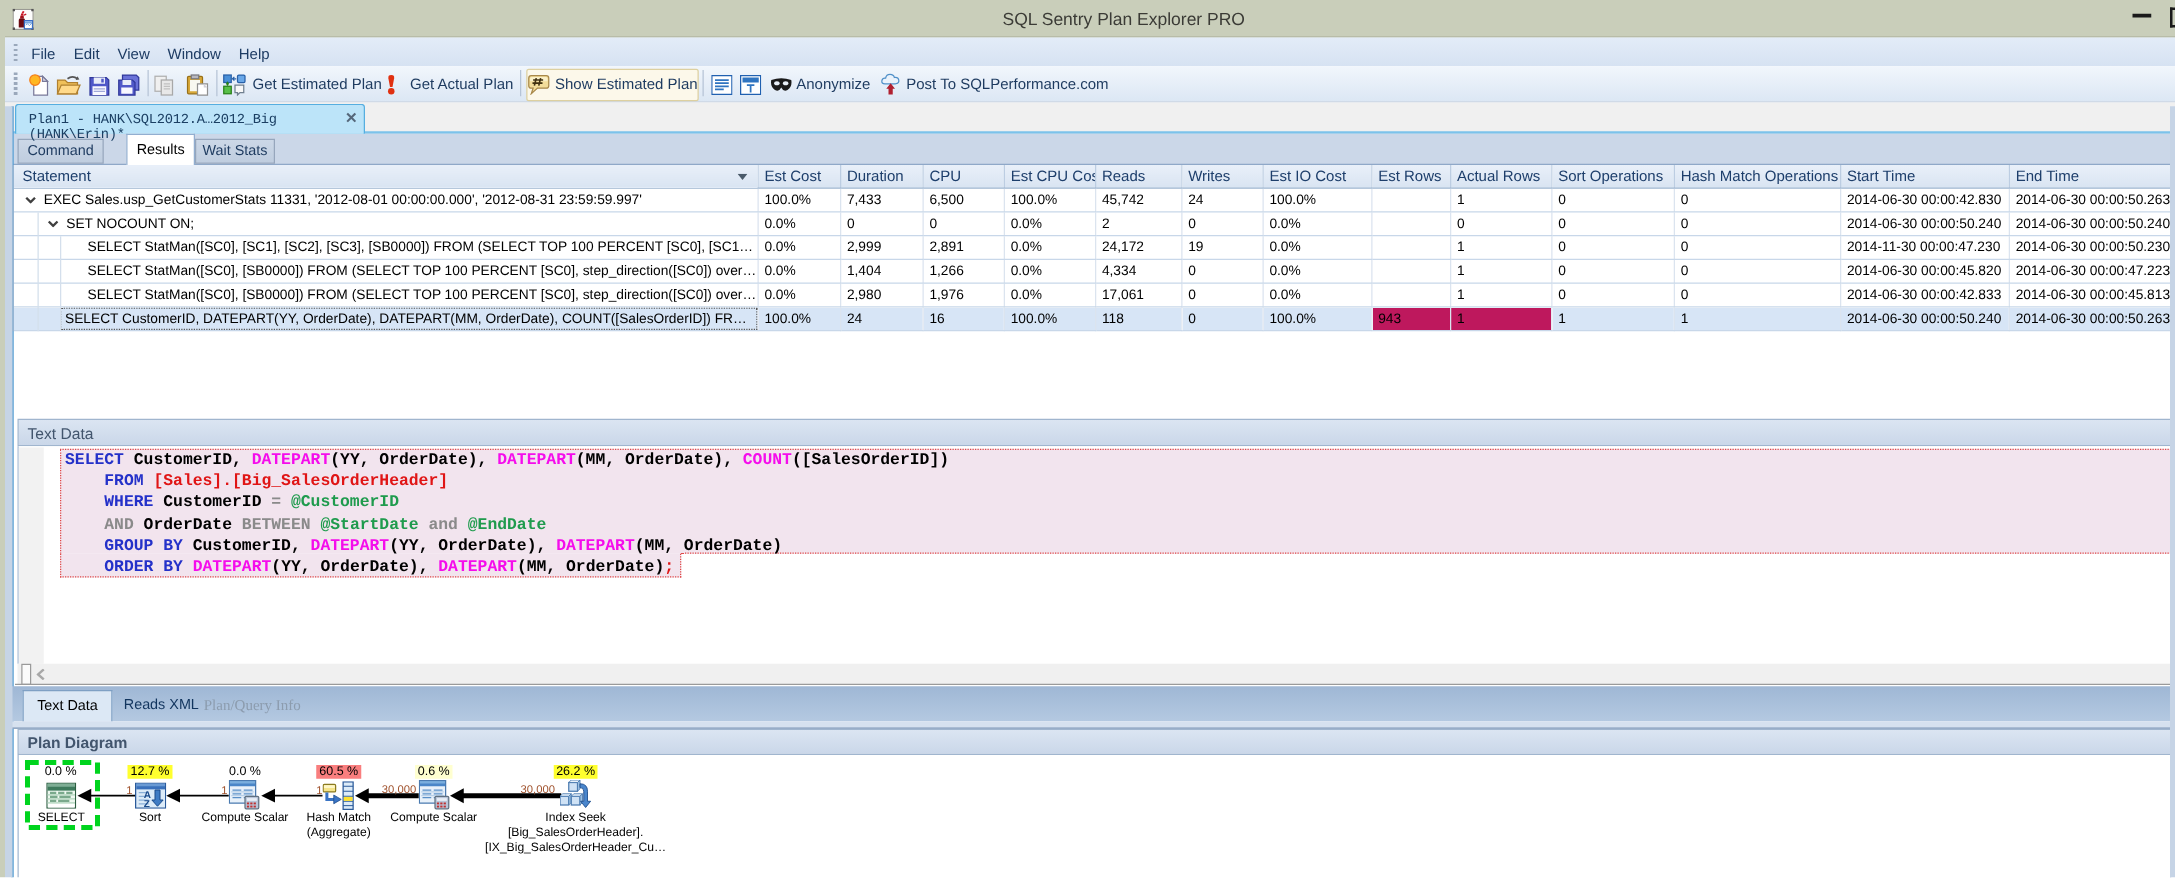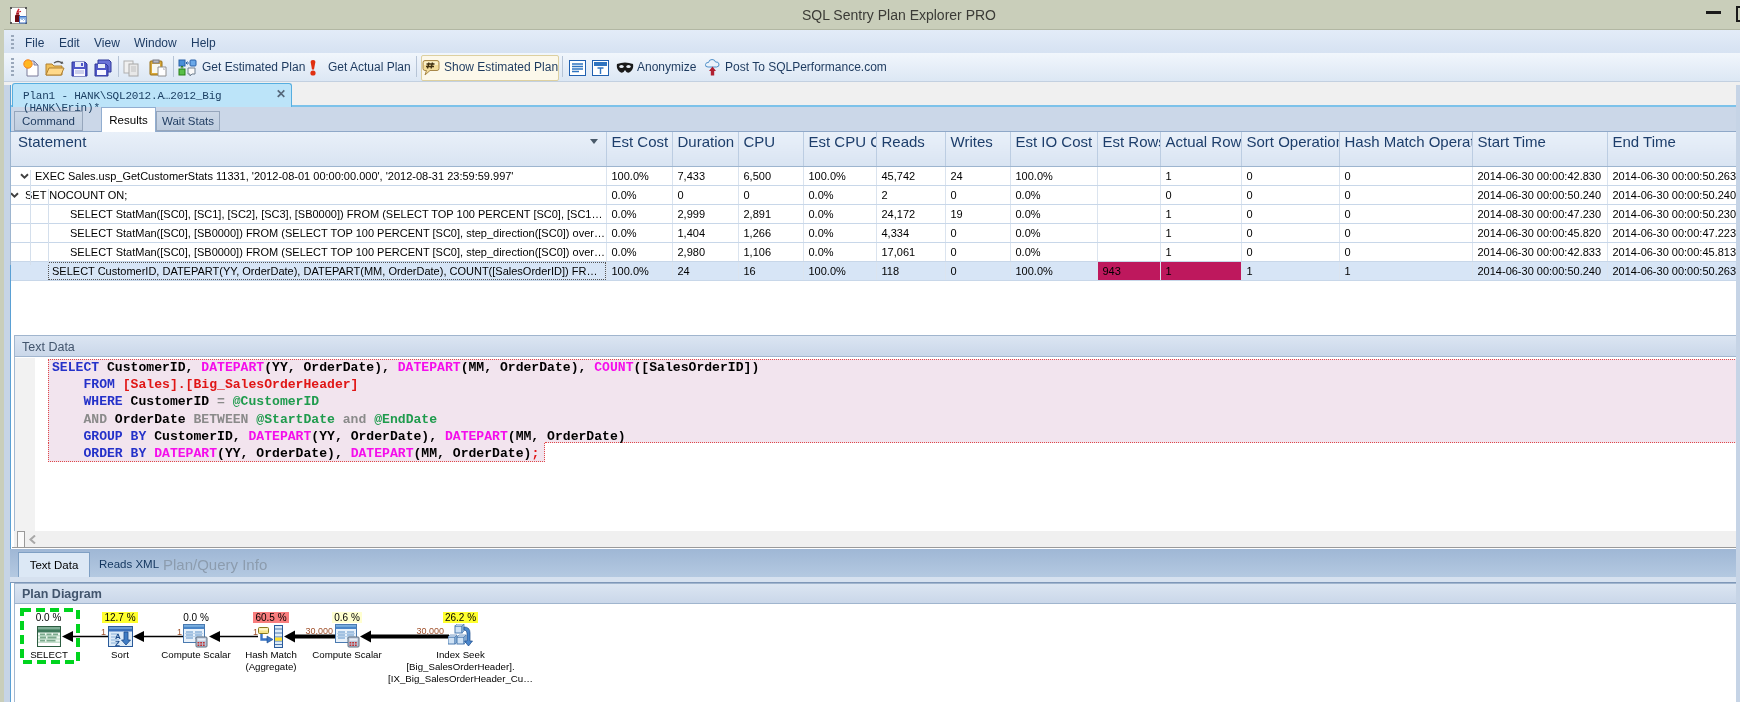--- a/index.html
+++ b/index.html
@@ -18,21 +18,21 @@
   #tabrow{left:4px;top:82px;width:1736px;height:25px;background:#f0f0f0;border-bottom:2px solid #7cc2ea;box-sizing:border-box;}
   #doctab{left:12px;top:83px;width:280px;height:24px;background:#bce4f9;border:1px solid #56aee0;border-bottom:none;border-radius:3px 3px 0 0;box-sizing:border-box;z-index:2;}
   #doctab span{position:absolute;left:10px;top:6px;font-size:11px;letter-spacing:-0.2px;color:#1b3f63;font-family:Liberation Mono, monospace;}
   
   #subtabrow{left:4px;top:107px;width:1736px;height:25px;background:#cbd7e8;border-bottom:1px solid #8fa8c8;box-sizing:border-box;}
   .subtab{position:absolute;height:20px;box-sizing:border-box;background:linear-gradient(#ccd8e7,#bfcddf);border:1px solid #96a6bc;color:#1b2f4b;font-size:11.5px;color:#1d3a5f;text-align:center;}
   #subtab-active{position:absolute;height:25px;z-index:4;box-sizing:border-box;background:#fff;border:1px solid #92aed0;border-bottom:none;font-size:11.5px;color:#000;text-align:center;z-index:3;}
   
   #grid{left:10px;top:132px;width:1727px;}
   table{border-collapse:collapse;table-layout:fixed;width:1727px;font-size:11px;}
-  th:first-child{padding-left:8px;} th{height:18px;background:linear-gradient(#e9f0f9,#d9e4f2);color:#1d3e6b;font-weight:normal;font-size:15px;text-align:left;padding:0 0 16px 5px;border-right:1px solid #bccde2;border-bottom:1px solid #9db5cf;overflow:hidden;white-space:nowrap;}
+  th:first-child{padding-left:8px;} th{height:18px;background:linear-gradient(#e9f0f9,#d9e4f2);color:#1d3e6b;font-weight:normal;font-size:12px;text-align:left;padding:0 0 0 5px;border-right:1px solid #bccde2;border-bottom:1px solid #9db5cf;overflow:hidden;white-space:nowrap;}
   td{height:18px;padding:0 0 0 5px;border-right:1px solid #dbe4ef;border-bottom:1px solid #c8d7e9;overflow:hidden;white-space:nowrap;color:#000;}
   tr.sel td{background:#d7e5f6;}
   tr.sel td.orange{background:#be185d;}
   
   .panelhdr{background:linear-gradient(#dbe5f2,#cad7e9);border:1px solid #a0b5ce;font-size:12.5px;color:#42556d;}
   
   #code{font-family:"Liberation Mono",monospace;font-size:13.1px;font-weight:bold;line-height:17.2px;white-space:pre;}
   .kw{color:#2431c9;} .fn{color:#f50cec;} .tbl{color:#e01515;} .gr{color:#8a8a8a;} .vr{color:#1f9b4d;} .sc{color:#e01515;}
   
   #btabrow{left:4px;top:549px;width:1736px;height:28px;background:linear-gradient(#9fb7d5,#b4c9e1);}
@@ -226,21 +226,21 @@
           <td>100.0%</td>
           <td></td>
           <td>1</td>
           <td>0</td>
           <td>0</td>
           <td>2014-06-30 00:00:42.830</td>
           <td>2014-06-30 00:00:50.263</td>
         </tr>
         <tr>
           <td style="padding:0;">
-            <div style="display:flex;align-items:center;">
+            <div style="display:flex;align-items:center;padding-left:28px;">
               <svg width="9" height="6" viewBox="0 0 9 6" style="margin-right:6px;">
                 <path d="M1 1.2 L4.5 4.6 L8 1.2" stroke="#404040" stroke-width="1.9" fill="none"></path>
               </svg>
               <span>SET NOCOUNT ON;</span>
             </div>
           </td>
           <td>0.0%</td>
           <td>0</td>
           <td>0</td>
           <td>0.0%</td>
@@ -262,21 +262,21 @@
           <td>2,999</td>
           <td>2,891</td>
           <td>0.0%</td>
           <td>24,172</td>
           <td>19</td>
           <td>0.0%</td>
           <td></td>
           <td>1</td>
           <td>0</td>
           <td>0</td>
-          <td>2014-08-30 00:00:47.230</td>
+          <td>2014-11-30 00:00:47.230</td>
           <td>2014-06-30 00:00:50.230</td>
         </tr>
         <tr>
           <td style="padding:0;">
             <div style="padding-left:60px;">SELECT StatMan([SC0], [SB0000]) FROM (SELECT TOP 100 PERCENT [SC0], step_direction([SC0]) over…</div>
           </td>
           <td>0.0%</td>
           <td>1,404</td>
           <td>1,266</td>
           <td>0.0%</td>
@@ -289,21 +289,21 @@
           <td>0</td>
           <td>2014-06-30 00:00:45.820</td>
           <td>2014-06-30 00:00:47.223</td>
         </tr>
         <tr>
           <td style="padding:0;">
             <div style="padding-left:60px;">SELECT StatMan([SC0], [SB0000]) FROM (SELECT TOP 100 PERCENT [SC0], step_direction([SC0]) over…</div>
           </td>
           <td>0.0%</td>
           <td>2,980</td>
-          <td>1,106</td>
+          <td>1,976</td>
           <td>0.0%</td>
           <td>17,061</td>
           <td>0</td>
           <td>0.0%</td>
           <td></td>
           <td>1</td>
           <td>0</td>
           <td>0</td>
           <td>2014-06-30 00:00:42.833</td>
           <td>2014-06-30 00:00:45.813</td>
@@ -351,21 +351,21 @@
 <svg class="abs" style="left:29px;top:535px;" width="7" height="9" viewBox="0 0 7 9">
     <path d="M6 0.5 L1.5 4.5 L6 8.5" stroke="#a8a8a8" stroke-width="2" fill="none"></path>
   </svg>
 
 <div class="abs" id="btabrow"></div>
 <div class="abs" style="left:12px;top:547px;width:1728px;height:1px;background:#9a9a9a;"></div>
 <div class="abs" style="left:4px;top:577px;width:1736px;height:6px;background:#d6e1ef;border-bottom:1px solid #7e97b8;box-sizing:border-box;"></div>
 
 <div class="abs" style="left:18px;top:552px;width:72px;height:25px;background:#dce8f5;border:1px solid #7fa0c4;border-bottom:none;box-sizing:border-box;font-size:11.5px;color:#000;text-align:center;line-height:25px;">Text Data</div>
 <div class="abs" style="left:99px;top:552px;width:70px;font-size:11.5px;color:#12355e;line-height:25px;">Reads XML</div>
-<div class="abs" style="left:163px;top:552px;width:110px;font-size:15px;color:#8c9cae;line-height:25px;">Plan/Query Info</div>
+<div class="abs" style="left:163px;top:552px;width:110px;font-size:12px;color:#8c9cae;line-height:25px;font-family:Liberation Serif, serif;">Plan/Query Info</div>
 
 <div class="abs panelhdr" style="left:14px;top:583px;width:1723px;height:21px;line-height:21px;box-sizing:border-box;"><span style="margin-left:7px;font-weight:bold;">Plan Diagram</span></div>
 <div class="abs" style="left:14px;top:604px;width:1723px;height:98px;background:#fff;border-left:1px solid #a3b8d1;border-right:1px solid #a3b8d1;box-sizing:border-box;"></div>
 <div id="diagram">
     <div class="pct" style="left:13.5px;width:70px;">0.0 %</div>
     <div class="pct" style="left:85px;width:70px;"><span style="background:#ffff2e;padding:0 2px;">12.7 %</span></div>
     <div class="pct" style="left:161px;width:70px;">0.0 %</div>
     <div class="pct" style="left:236px;width:70px;"><span style="background:#f97e7e;padding:0 2px;">60.5 %</span></div>
     <div class="pct" style="left:312px;width:70px;"><span style="background:#ffffd0;padding:0 2px;">0.6 %</span></div>
     <div class="pct" style="left:425.5px;width:70px;"><span style="background:#ffff2e;padding:0 2px;">26.2 %</span></div>

